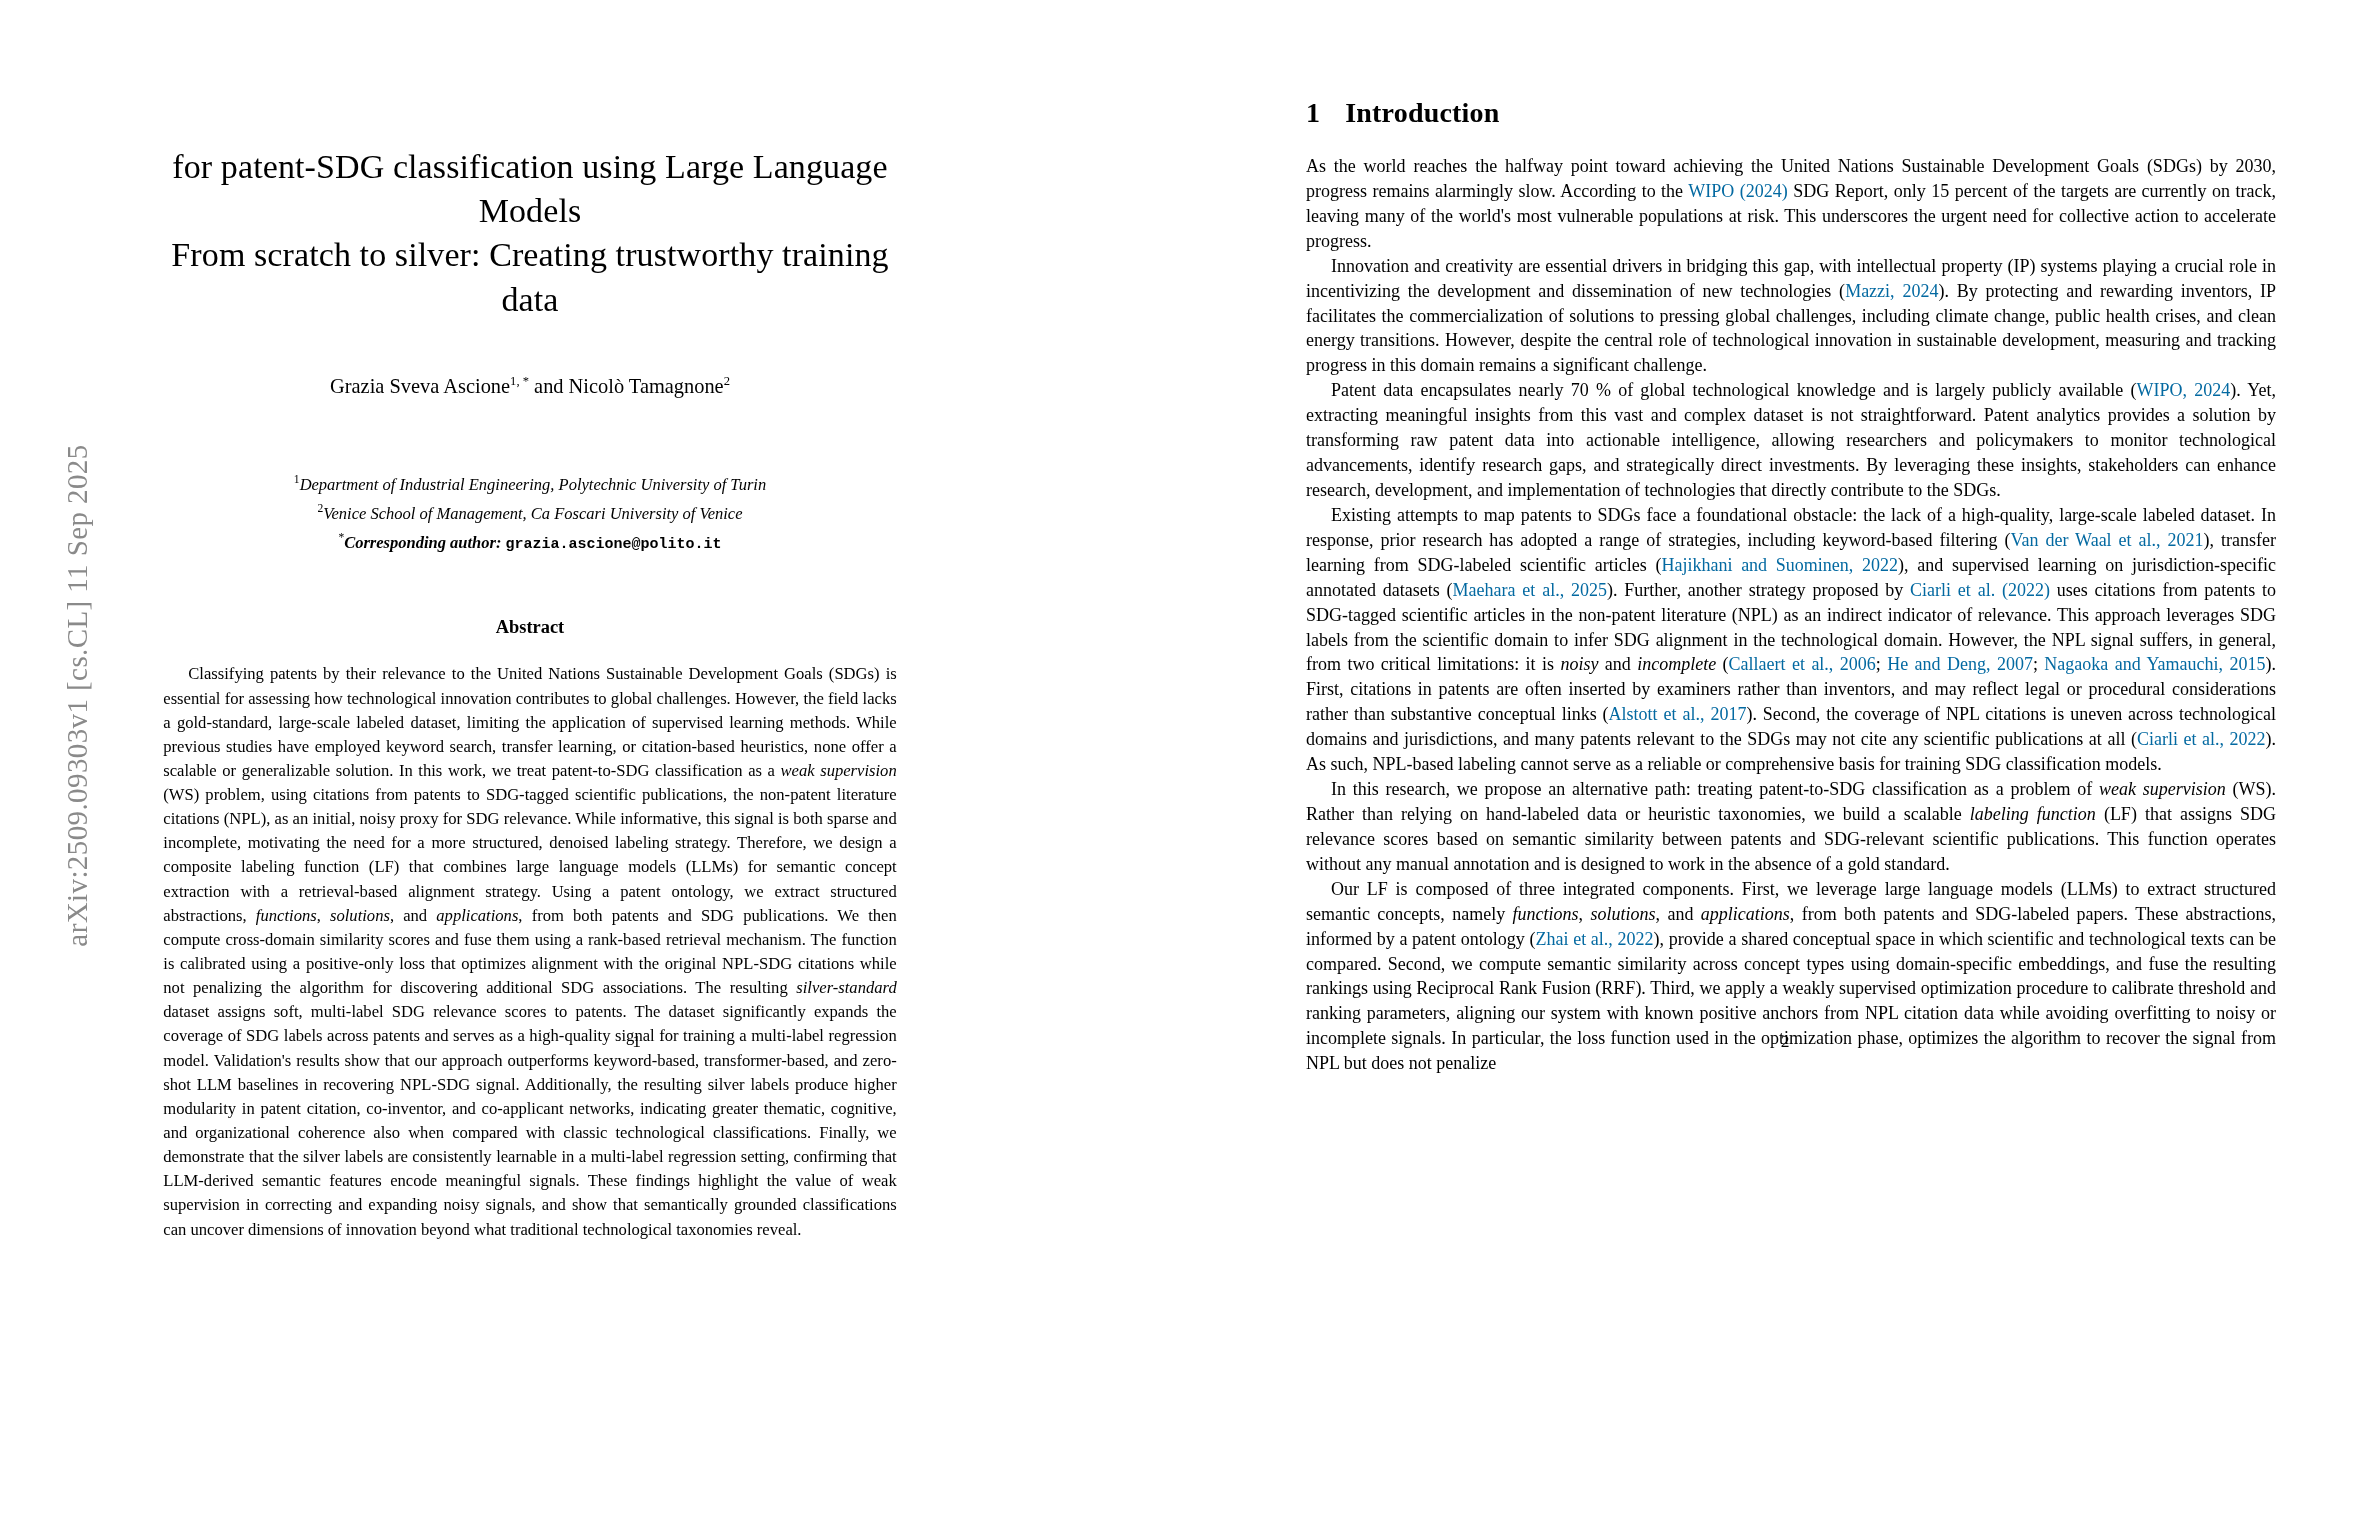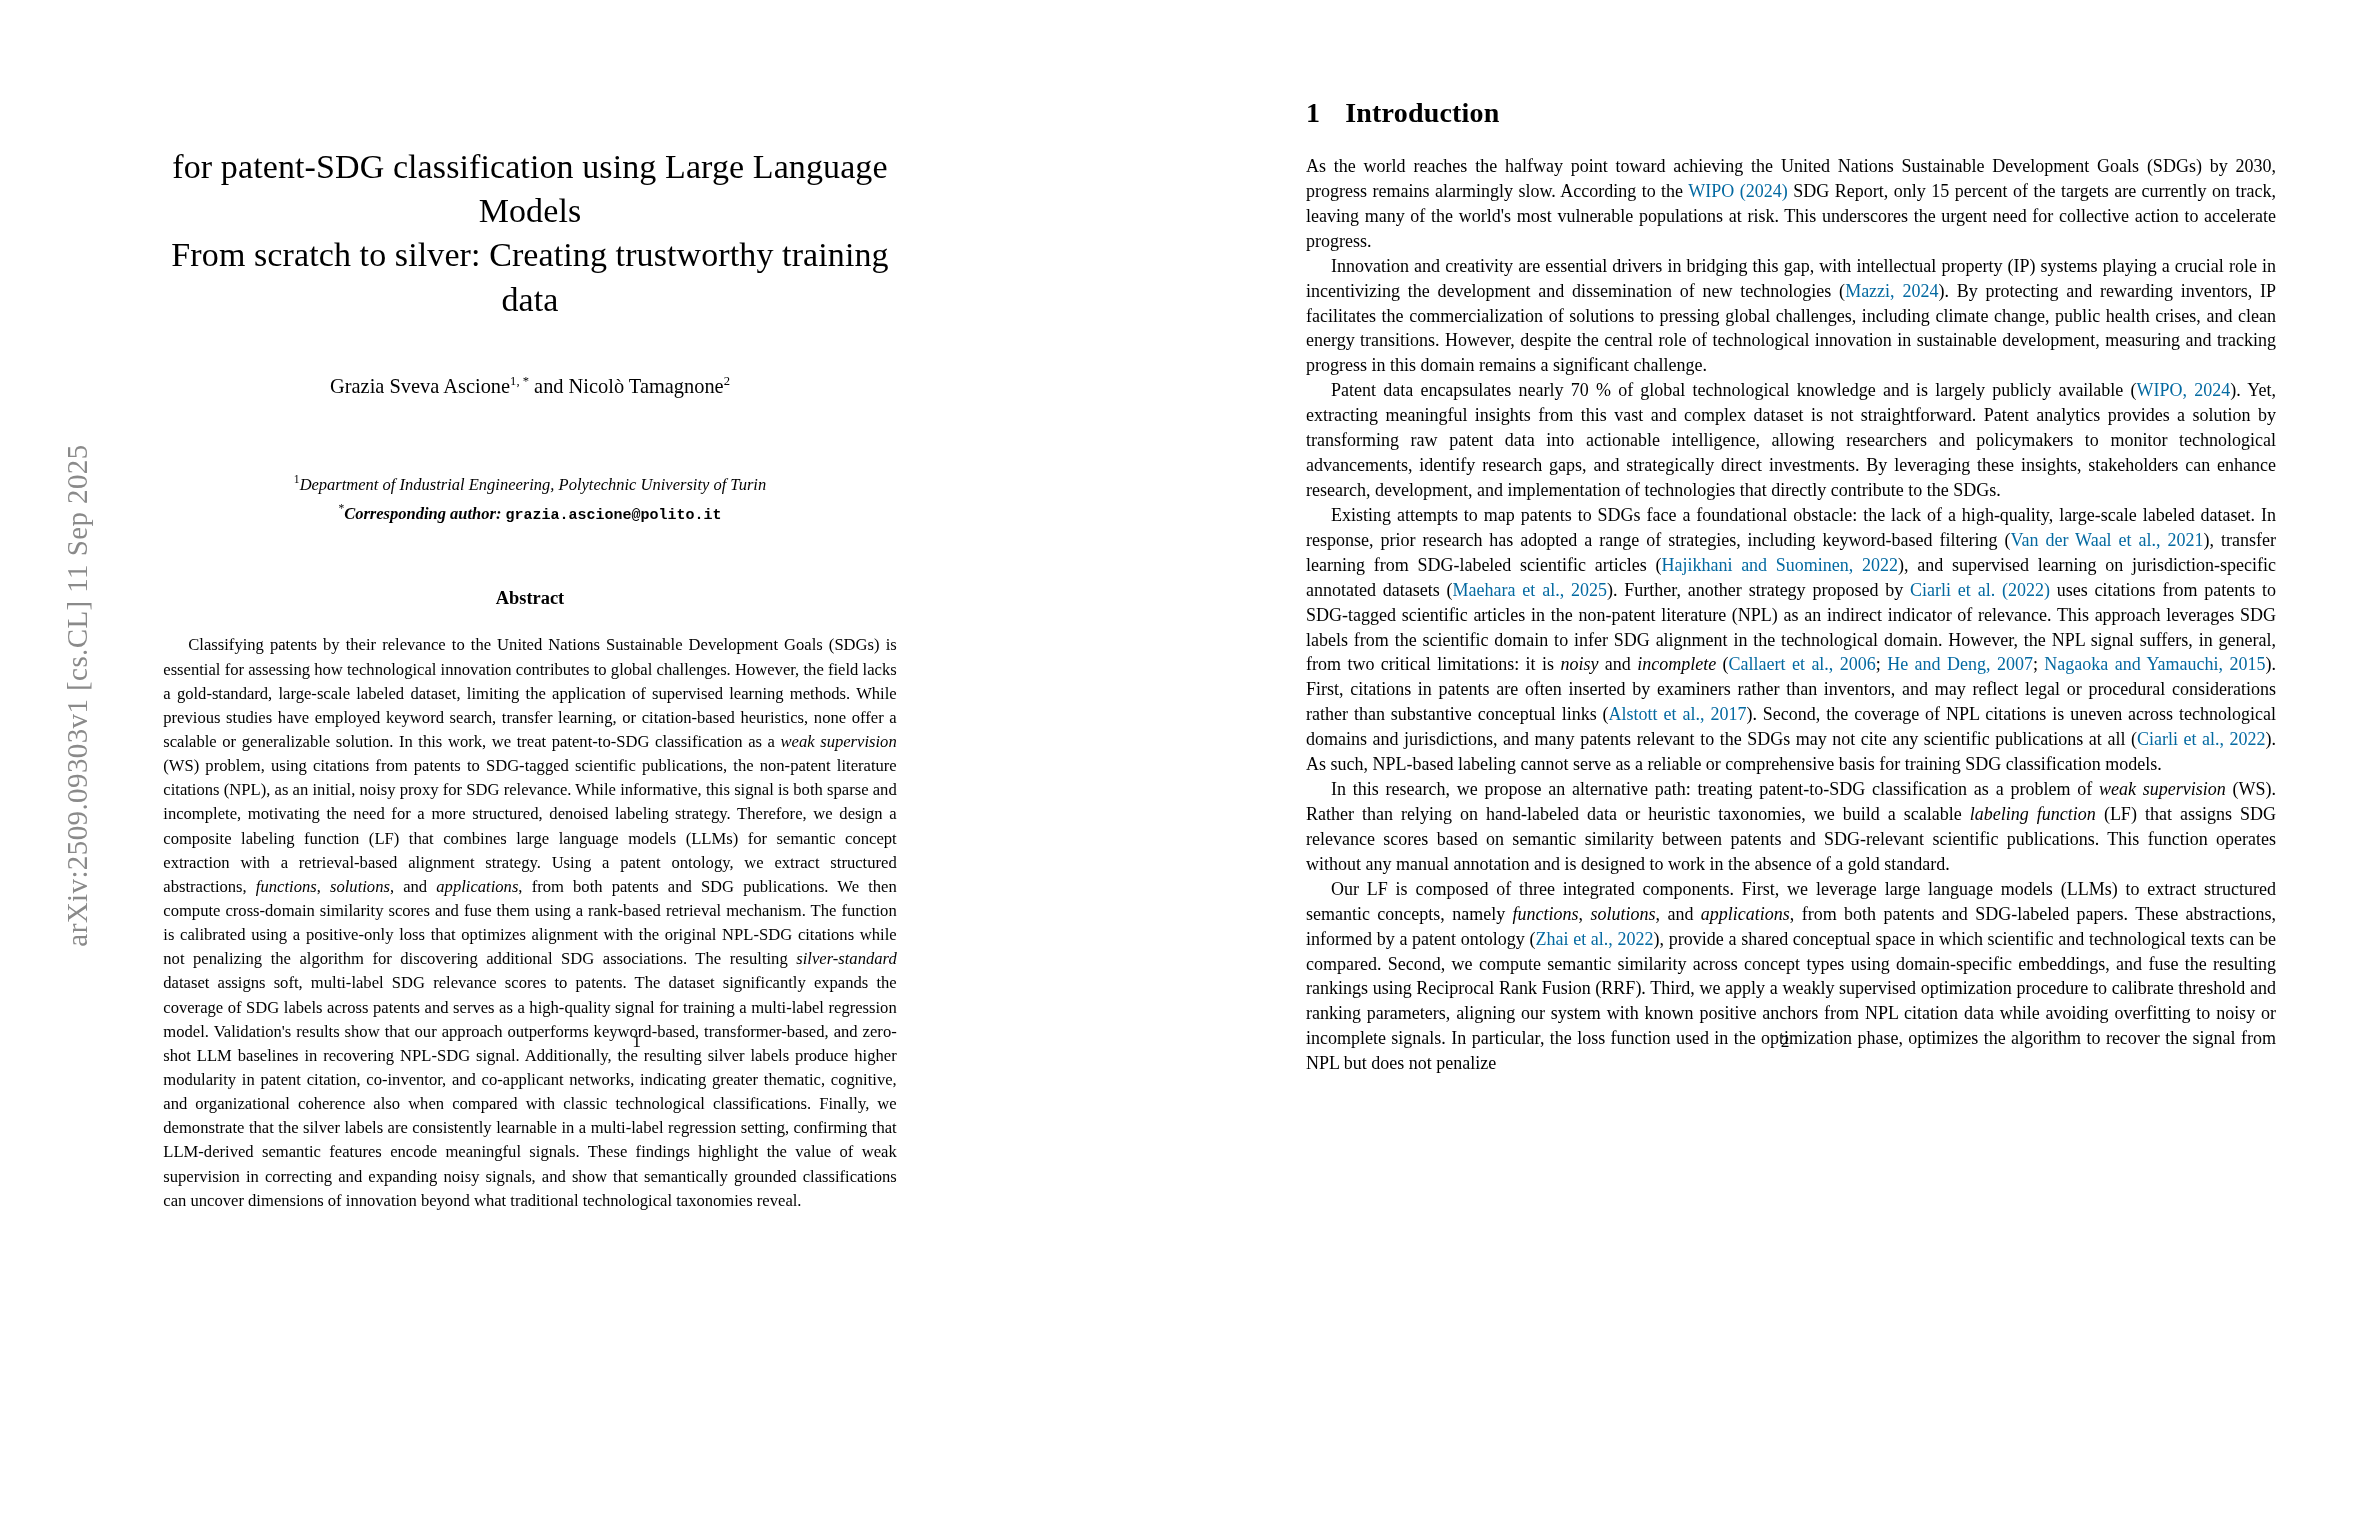--- a/index.html
+++ b/index.html
@@ -173,20 +173,21 @@
 
       <div class="paper-title">
         <span class="title-line">for patent-SDG classification using Large Language Models</span>
         <span class="title-line">From scratch to silver: Creating trustworthy training data</span>
       </div>
 
       <div class="authors"><span>Grazia Sveva Ascione</span><sup>1, *</sup><span> and Nicolò Tamagnone</span><sup>2</sup></div>
 
       <div class="affiliations">
         <span class="aff-line"><sup>1</sup><span>Department of Industrial Engineering, Polytechnic University of Turin</span></span>
+        <span class="aff-line"><sup>2</sup><span>Venice School of Management, Ca Foscari University of Venice</span></span>
         <span class="aff-line"><sup>*</sup><span class="corresp">Corresponding author: </span><span class="mono-mail">grazia.ascione@polito.it</span></span>
       </div>
 
 
       <div class="abstract-wrap">
         <div class="abstract-head">Abstract</div>
         <div class="abstract-body"><span>Classifying patents by their relevance to the United Nations Sustainable Development Goals (SDGs) is essential for assessing how technological innovation contributes to global challenges. However, the field lacks a gold-standard, large-scale labeled dataset, limiting the application of supervised learning methods. While previous studies have employed keyword search, transfer learning, or citation-based heuristics, none offer a scalable or generalizable solution. In this work, we treat patent-to-SDG classification as a </span><i>weak supervision</i><span> (WS) problem, using citations from patents to SDG-tagged scientific publications, the non-patent literature citations (NPL), as an initial, noisy proxy for SDG relevance. While informative, this signal is both sparse and incomplete, motivating the need for a more structured, denoised labeling strategy. Therefore, we design a composite labeling function (LF) that combines large language models (LLMs) for semantic concept extraction with a retrieval-based alignment strategy. Using a patent ontology, we extract structured abstractions, </span><i>functions</i><span>, </span><i>solutions</i><span>, and </span><i>applications</i><span>, from both patents and SDG publications. We then compute cross-domain similarity scores and fuse them using a rank-based retrieval mechanism. The function is calibrated using a positive-only loss that optimizes alignment with the original NPL-SDG citations while not penalizing the algorithm for discovering additional SDG associations. The resulting </span><i>silver-standard</i><span> dataset assigns soft, multi-label SDG relevance scores to patents. The dataset significantly expands the coverage of SDG labels across patents and serves as a high-quality signal for training a multi-label regression model. Validation's results show that our approach outperforms keyword-based, transformer-based, and zero-shot LLM baselines in recovering NPL-SDG signal. Additionally, the resulting silver labels produce higher modularity in patent citation, co-inventor, and co-applicant networks, indicating greater thematic, cognitive, and organizational coherence also when compared with classic technological classifications. Finally, we demonstrate that the silver labels are consistently learnable in a multi-label regression setting, confirming that LLM-derived semantic features encode meaningful signals. These findings highlight the value of weak supervision in correcting and expanding noisy signals, and show that semantically grounded classifications can uncover dimensions of innovation beyond what traditional technological taxonomies reveal.</span></div>
       </div>
 
     </div>

